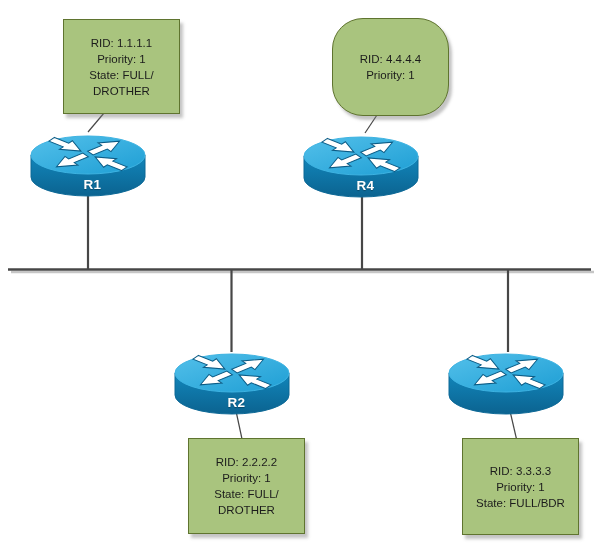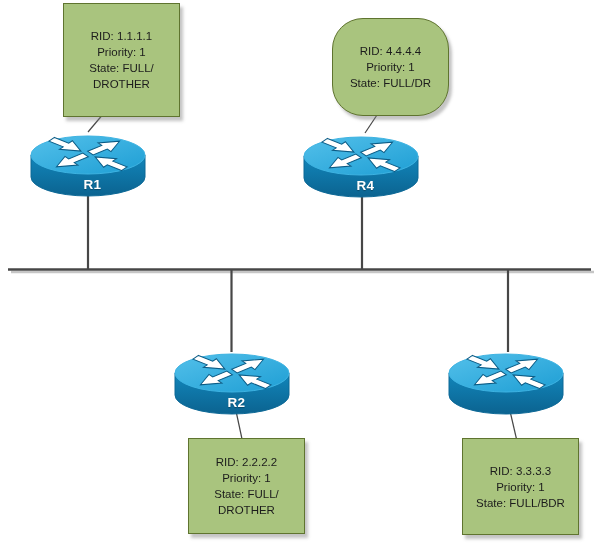--- a/index.html
+++ b/index.html
@@ -15,21 +15,21 @@
 
   .infobox{
     position:absolute;width:117px;box-sizing:border-box;
     background:var(--box-fill,#a9c47e);
     border:1px solid var(--box-border,#5f742f);
     box-shadow:3px 4px 3px rgba(125,125,125,.45);
     display:flex;align-items:center;justify-content:center;
     text-align:center;color:var(--info-text,#1c1c1c);
     font-size:11.5px;line-height:16px;
   }
-  .b1{left:63px;top:3px;height:114px;justify-content:flex-end;}
+  .b1{left:63px;top:19px;height:95px;justify-content:flex-end;}
   .b2{left:332px;top:18px;height:98px;border-radius:31px;}
   .b3{left:188px;top:438px;height:96px;}
   .b4{left:462px;top:438px;height:97px;}
   .boxlines{width:100%;}
 
   .router{position:absolute;width:116px;height:72px;}
   .r1{left:30px;top:128px;}
   .r4{left:303px;top:129px;}
   .r2{left:174px;top:346px;}
   .r3{left:448px;top:346px;}
@@ -131,21 +131,20 @@
         <div>RID: 1.1.1.1</div>
         <div>Priority: 1</div>
         <div>State: FULL/</div>
         <div>DROTHER</div>
       </div>
   </div>
   <div class="infobox b2">
     <div class="boxlines">
         <div>RID: 4.4.4.4</div>
         <div>Priority: 1</div>
-        <div>State: FULL/DR</div>
       </div>
   </div>
   <div class="infobox b3">
     <div class="boxlines">
         <div>RID: 2.2.2.2</div>
         <div>Priority: 1</div>
         <div>State: FULL/</div>
         <div>DROTHER</div>
       </div>
   </div>

